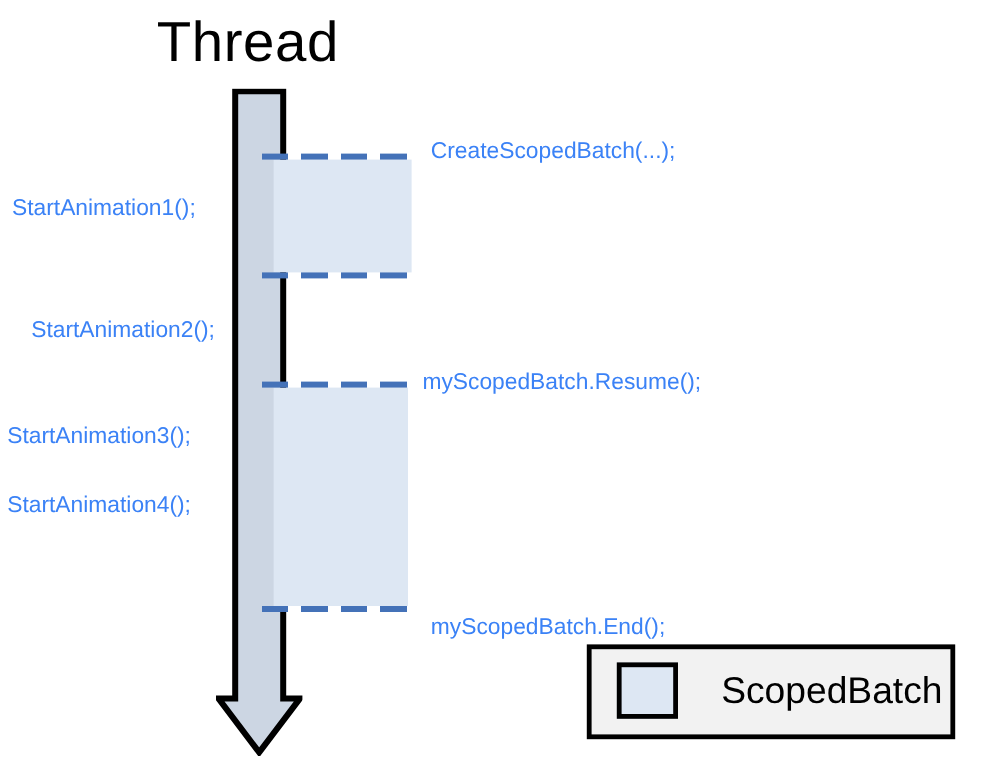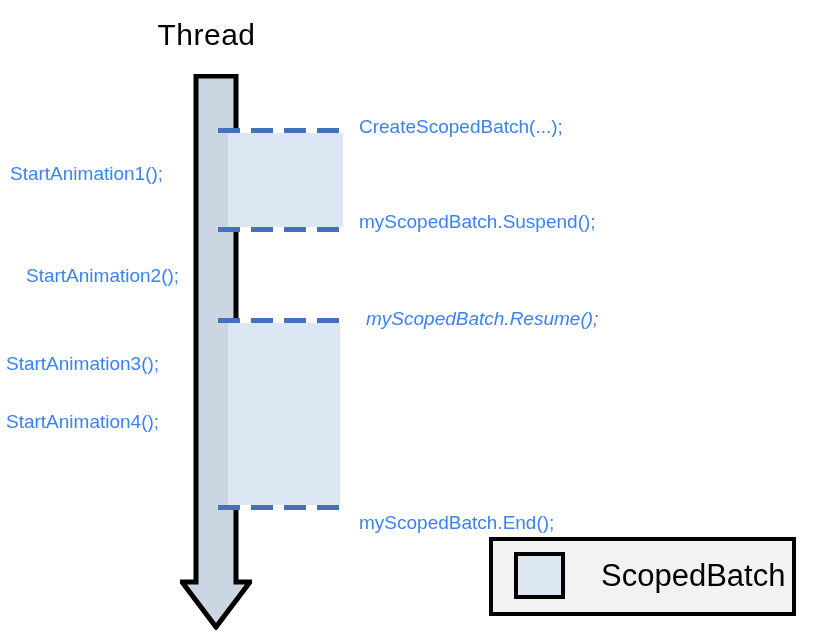--- a/index.html
+++ b/index.html
@@ -16,21 +16,21 @@
     font-family: "Liberation Sans", sans-serif;
   }
 
   
   #diagram-title {
     position: absolute;
     left: 0;
     top: 6px;
     width: 413px;
     text-align: center;
-    font-size: 30px;
+    font-size: 47px;
     line-height: 58px;
     color: #000000;
     font-weight: normal;
     letter-spacing: 0.5px;
     white-space: nowrap;
   }
 
   
   #thread-arrow {
     position: absolute;
@@ -127,22 +127,21 @@
     <div class="batch-edge top" style="right:10px;"></div>
     <div class="batch-edge bottom"></div>
   </div>
 
   <div class="code-label" style="left:10px; top:162px;">StartAnimation1();</div>
   <div class="code-label" style="left:26px; top:264px;">StartAnimation2();</div>
   <div class="code-label" style="left:6px; top:352px;">StartAnimation3();</div>
   <div class="code-label" style="left:6px; top:410px;">StartAnimation4();</div>
 
   <div class="code-label" style="left:359px; top:115px;">CreateScopedBatch(...);</div>
-  <div class="code-label" style="left:359px; top:210px;">myScopedBatch.Suspend();</div>
-  <div class="code-label" style="left:366px; top:307px;font-style:italic;">myScopedBatch.Resume();</div>
+  <div class="code-label" style="left:352px; top:307px;">myScopedBatch.Resume();</div>
   <div class="code-label" style="left:359px; top:490px;margin-top:21px;">myScopedBatch.End();</div>
 
   <div id="legend">
     <div id="legend-swatch"></div>
     <div id="legend-label">ScopedBatch</div>
   </div>
 
 </div>
 
 </body></html>

